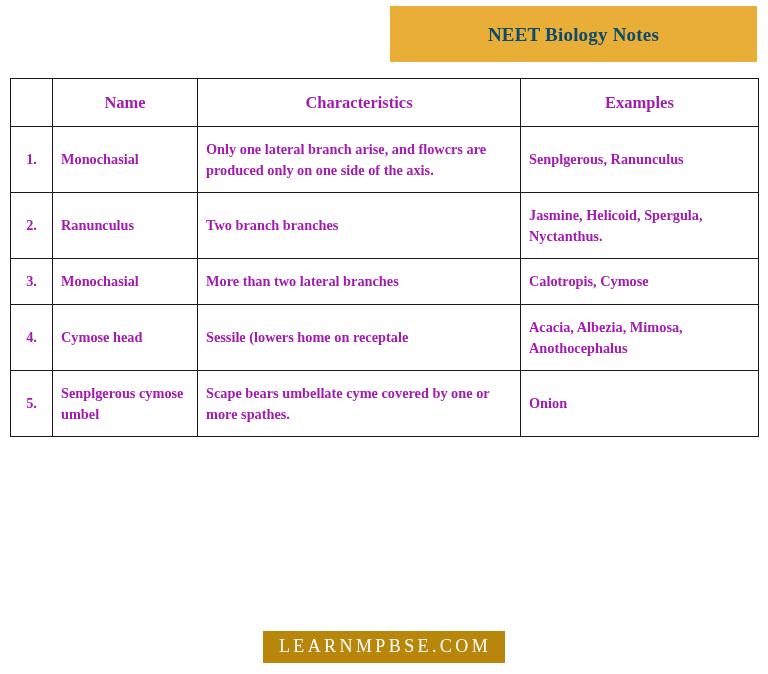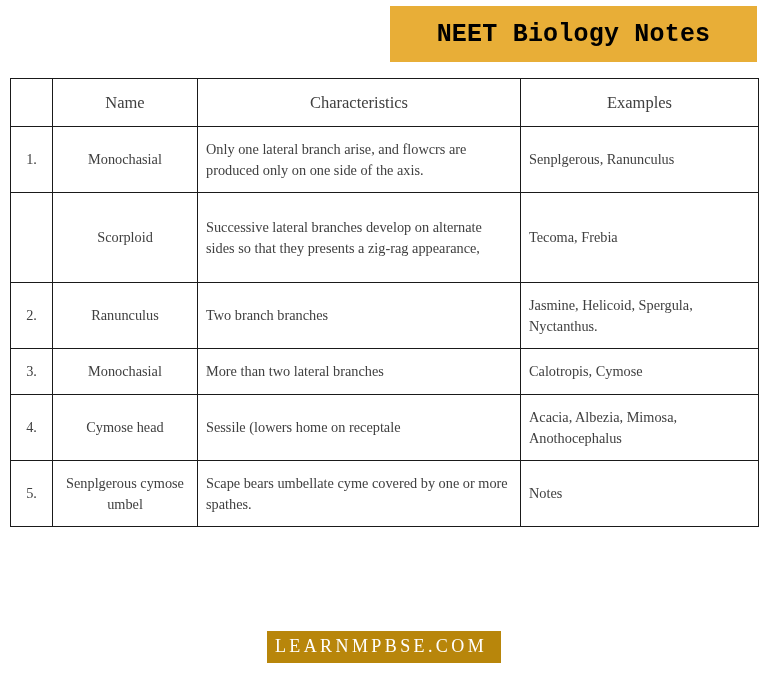--- a/index.html
+++ b/index.html
@@ -22,24 +22,24 @@
     top: 6px;
     width: 367px;
     height: 56px;
     background: #e8ae37;
     display: flex;
     align-items: center;
     justify-content: center;
     box-sizing: border-box;
   }
   .banner-title {
-    font-family: Liberation Mono, monospace;
+    font-family: Liberation Serif, serif;
     font-weight: bold;
-    font-size: 25px;
-    color: #000000;
+    font-size: 19px;
+    color: #0c4a6e;
     letter-spacing: 0.2px;
     white-space: nowrap;
     line-height: 1;
   }
 
   
   .table-wrap {
     position: absolute;
     left: 10px;
     top: 78px;
@@ -49,23 +49,23 @@
     border-collapse: collapse;
     width: 748px;
     table-layout: fixed;
     background: #ffffff;
   }
   table.notes td, table.notes th {
     border: 1.6px solid #1a1a1a;
     padding: 0 8px;
     font-size: 14.3px;
     line-height: 1.45;
-    color: #404040;
+    color: #a21caf;
     vertical-align: middle;
-    font-weight: normal;
+    font-weight: bold;
     font-family: "Liberation Serif", serif;
     box-sizing: border-box;
   }
 
   
   col.c-num   { width: 42px; }
   col.c-name  { width: 145px; }
   col.c-char  { width: 323px; }
   col.c-ex    { width: 238px; }
 
@@ -78,21 +78,21 @@
     padding-bottom: 10px;
   }
 
   
   td.num {
     text-align: center;
     font-weight: bold;
     font-size: 14.5px;
   }
   td.name {
-    text-align: center;
+    text-align: left;
   }
   td.chars, td.examples {
     text-align: left;
   }
 
   tr.r-tall td { height: 66px; }
   tr.r-xtall td { height: 90px; }
   tr.r-short td { height: 46px; }
 
   
@@ -103,21 +103,21 @@
     top: 631px;
     display: flex;
     justify-content: center;
   }
   .footer-badge {
     background: #b8860b;
     color: #ffffff;
     font-family: "Liberation Serif", serif;
     font-size: 18px;
     letter-spacing: 3.4px;
-    padding: 4px 14px 5px 8px;
+    padding: 4px 14px 5px 16px;
     line-height: 1.25;
     white-space: nowrap;
   }
 </style>
 </head>
 <body>
 
 <div class="banner">
   <span class="banner-title">NEET Biology Notes</span>
 </div>
@@ -139,26 +139,20 @@
         <td class="name">Examples</td>
       </tr>
 
       <tr class="r-tall">
         <td class="num">1.</td>
         <td class="name">Monochasial</td>
         <td class="chars">Only one lateral branch arise, and flowcrs are produced only on one side of the axis.</td>
         <td class="examples">Senplgerous, Ranunculus</td>
       </tr>
 
-      <tr class="r-xtall">
-        <td class="num"></td>
-        <td class="name">Scorploid</td>
-        <td class="chars">Successive lateral branches develop on alternate sides so that they presents a zig-rag appearance,</td>
-        <td class="examples">Tecoma, Frebia</td>
-      </tr>
 
 
       <tr class="r-tall">
         <td class="num">2.</td>
         <td class="name">Ranunculus</td>
         <td class="chars">Two branch branches</td>
         <td class="examples">Jasmine, Helicoid, Spergula, Nyctanthus.</td>
       </tr>
 
       <tr class="r-short">
@@ -172,21 +166,21 @@
         <td class="num">4.</td>
         <td class="name">Cymose head</td>
         <td class="chars">Sessile (lowers home on receptale</td>
         <td class="examples">Acacia, Albezia, Mimosa, Anothocephalus</td>
       </tr>
 
       <tr class="r-tall">
         <td class="num">5.</td>
         <td class="name">Senplgerous cymose umbel</td>
         <td class="chars">Scape bears umbellate cyme covered by one or more spathes.</td>
-        <td class="examples">Notes</td>
+        <td class="examples">Onion</td>
       </tr>
 
     </tbody>
   </table>
 </div>
 
 <div class="footer">
   <span class="footer-badge">LEARNMPBSE.COM</span>
 </div>
 

